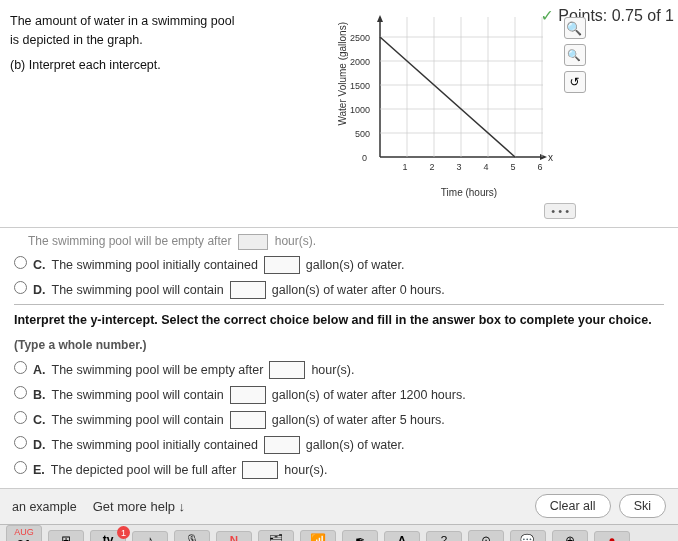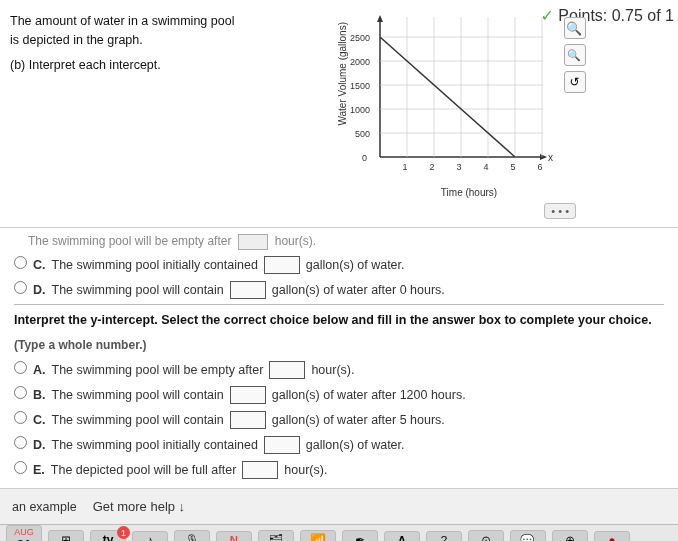--- a/index.html
+++ b/index.html
@@ -373,20 +373,24 @@
       <span>hour(s).</span>
     </div>
 
   </div>
 
   <div class="bottom-bar">
     <div class="bottom-left">
       <span style="font-size:12.5px; color:#333;">an example</span>
       <a class="bottom-link">Get more help ↓</a>
     </div>
+    <div class="bottom-right">
+      <button class="btn-clear-all">Clear all</button>
+      <button class="btn-skip">Ski</button>
+    </div>
   </div>
 
   <div class="taskbar">
     <div class="taskbar-item">
       <div class="taskbar-date">
         <div style="font-size:9px; color:#e44;text-align:right;">AUG</div>
         <div style="font-size:13px; font-weight:bold;">21</div>
       </div>
     </div>
     <div class="taskbar-item">

